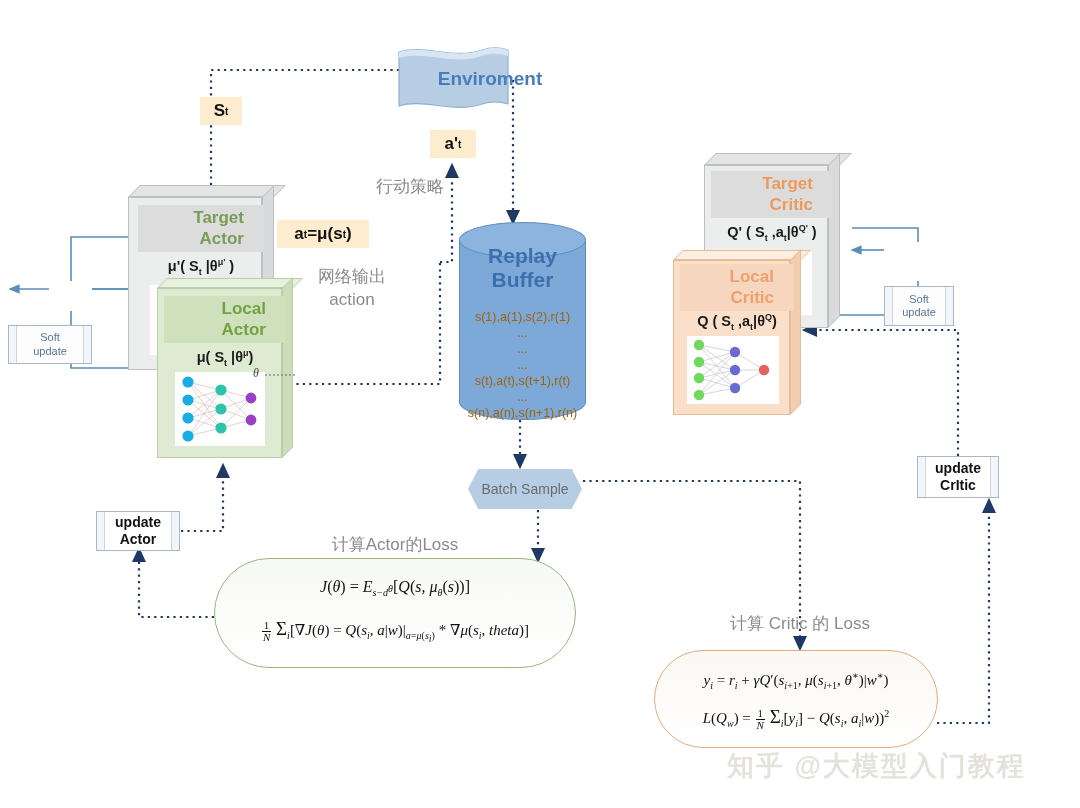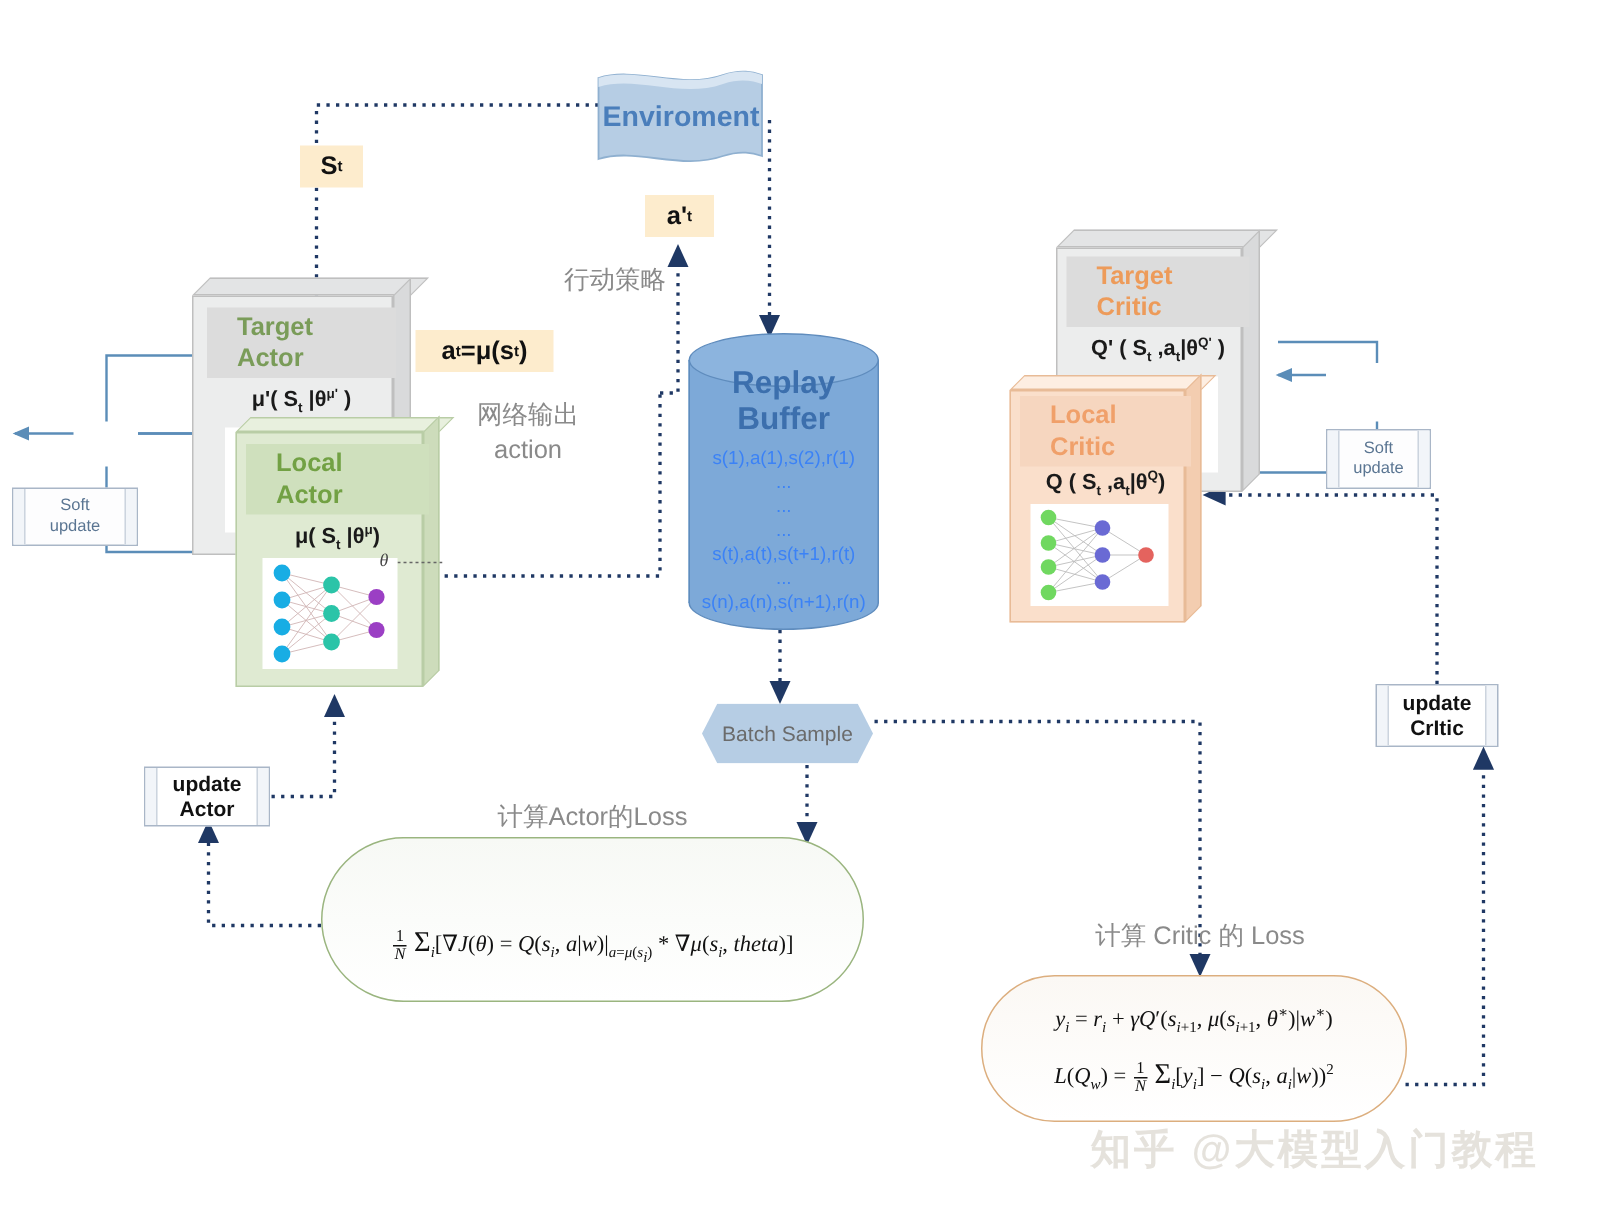--- a/index.html
+++ b/index.html
@@ -15,21 +15,21 @@
   .box3d .face{position:absolute;left:0;top:12px;right:12px;bottom:0;
       border:1px solid #bfbfbf;background:#eceded;}
   .box3d .top{position:absolute;left:0;top:0;width:100%;height:12px;
       background:#e3e4e5;border:1px solid #bfbfbf;box-sizing:border-box;
       transform:skewX(-45deg);transform-origin:bottom left;}
   .box3d .side{position:absolute;right:0;top:12px;width:12px;bottom:0;
       background:#d9dadb;border:1px solid #bfbfbf;box-sizing:border-box;
       transform:skewY(-45deg);transform-origin:top left;}
 
   .hdr{position:absolute;left:50%;transform:translateX(-50%);
-       background:#dcdcdc;padding:2px 20px;text-align:left;
+       background:#dcdcdc;padding:2px 20px;text-align:right;
        font-size:17px;font-weight:bold;line-height:1.25;}
   .hdr.green{color:#7a9c59;}
   .hdr.orange{color:#ed9b5a;}
   .hdr.greenlit{color:#72a144;background:#cfe0bd;}
   .hdr.orangelit{color:#f0a06a;background:#f6d6bf;}
 
   .formula{position:absolute;left:50%;transform:translateX(-50%);
       font-size:14.5px;font-weight:bold;color:#1a1a1a;white-space:nowrap;}
   .formula sub{font-size:9px;}
   .formula sup{font-size:9px;}
@@ -79,21 +79,21 @@
   .cyl .body{position:absolute;left:0;right:0;top:18px;bottom:18px;
       background:#7da9d8;border-left:1px solid #5f8cbd;border-right:1px solid #5f8cbd;}
   .cyl .cap{position:absolute;left:0;right:0;height:36px;border-radius:50%;
       background:#7da9d8;border:1px solid #5f8cbd;box-sizing:border-box;}
   .cyl .cap.t{top:0;background:#8cb4de;}
   .cyl .cap.b{bottom:0;}
   .cyl .inner{position:absolute;left:0;right:0;top:0;bottom:0;
       display:flex;flex-direction:column;align-items:center;}
   .cyl .title{color:#3c6fad;font-weight:bold;font-size:21px;line-height:1.12;
       text-align:center;margin-top:22px;}
-  .cyl .rows{margin-top:6px;text-align:center;color:#3b82f6;font-size:12.5px;line-height:1.28;}
+  .cyl .rows{margin-top:18px;text-align:center;color:#a16207;font-size:12.5px;line-height:1.28;}
 
   
   .hex{position:absolute;background:#b6cde4;color:#6b6b6b;font-size:14px;
       display:flex;align-items:center;justify-content:center;
       clip-path:polygon(9% 0,91% 0,100% 50%,91% 100%,9% 100%,0 50%);}
 
   
   .loss{position:absolute;border:1px solid #9ab57f;border-radius:999px;
       background:linear-gradient(180deg,#f7f9f5,#ffffff);box-sizing:border-box;}
   .loss.ora{border-color:#dcae7e;background:linear-gradient(180deg,#fbf8f4,#ffffff);}
@@ -166,21 +166,21 @@
       <path d="M918,242 L918,228 L852,228"></path>
       <path d="M918,281 L918,315 L790,315"></path>
     </g>
   </svg>
 
   <div class="node" style="left:396px;top:42px;width:116px;height:78px;">
     <svg width="116" height="78" viewBox="0 0 116 78">
       <path d="M3,10 C28,2 58,18 86,8 C98,4 106,6 112,8 L112,62 C106,60 98,58 86,62 C58,72 28,56 3,64 Z" fill="#b6cde4" stroke="#8fb0d0" stroke-width="1.2"></path>
       <path d="M3,10 C28,2 58,18 86,8 C98,4 106,6 112,8 L112,14 C106,12 98,10 86,14 C58,24 28,8 3,16 Z" fill="#d8e5f2" stroke="none"></path>
     </svg>
-    <div class="envlabel" style="top:26px;">Enviroment</div>
+    <div class="envlabel" style="top:26px;margin-left:36px;">Enviroment</div>
   </div>
 
   <div class="hl" style="left:200px;top:97px;width:42px;height:28px;">
     <span>S</span>
       <sub>t</sub>
   </div>
 
   <div class="hl" style="left:430px;top:130px;width:46px;height:28px;">
     <span>a'</span>
       <sub>t</sub>
@@ -382,20 +382,23 @@
     <span>
       <span style="display:block;">update</span>
       <span style="display:block;">CrItic</span>
     </span>
   </div>
 
   <div class="losstitle" style="left:215px;top:533px;width:360px;">
     <span>计算Actor的Loss</span>
   </div>
   <div class="loss" style="left:214px;top:558px;width:362px;height:110px;"></div>
+  <div class="fml" style="left:214px;top:578px;width:362px;">
+    <i>J</i>(<i>θ</i>) = <i>E</i><sub><i>s−d<sup>θ</sup></i></sub>[<i>Q</i>(<i>s</i>, <i>μ</i><sub><i>θ</i></sub>(<i>s</i>))]
+  </div>
   <div class="fml" style="left:214px;top:618px;width:362px;font-size:15px;">
     <span class="frac"><span class="n">1</span><span class="d"><i>N</i></span></span>
     <span class="big">Σ</span><sub><i>i</i></sub>[∇<i>J</i>(<i>θ</i>) = <i>Q</i>(<i>s</i><sub><i>i</i></sub>, <i>a</i>|<i>w</i>)|<sub><i>a</i>=<i>μ</i>(<i>s</i><sub><i>i</i></sub>)</sub> * ∇<i>μ</i>(<i>s</i><sub><i>i</i></sub>, <i>theta</i>)]
   </div>
 
   <div class="losstitle" style="left:660px;top:612px;width:280px;">
     <span>计算 Critic 的 Loss</span>
   </div>
   <div class="loss ora" style="left:654px;top:650px;width:284px;height:98px;"></div>
   <div class="fml" style="left:654px;top:670px;width:284px;font-size:15px;">

